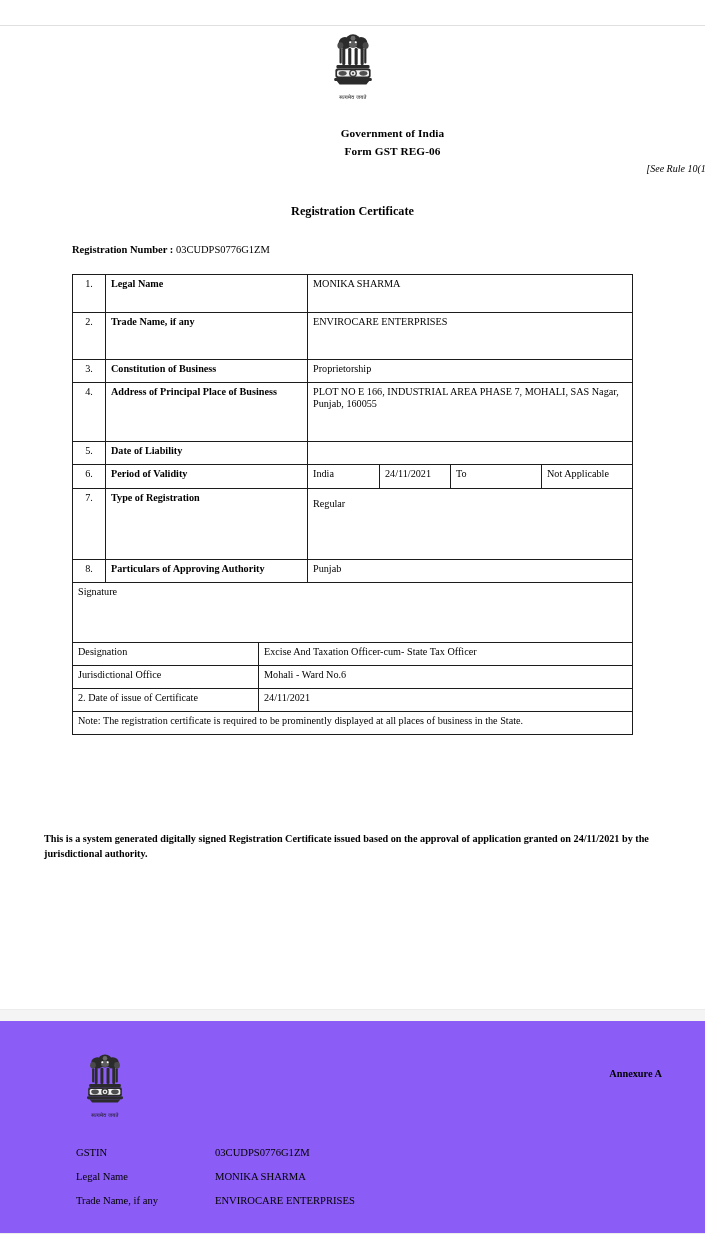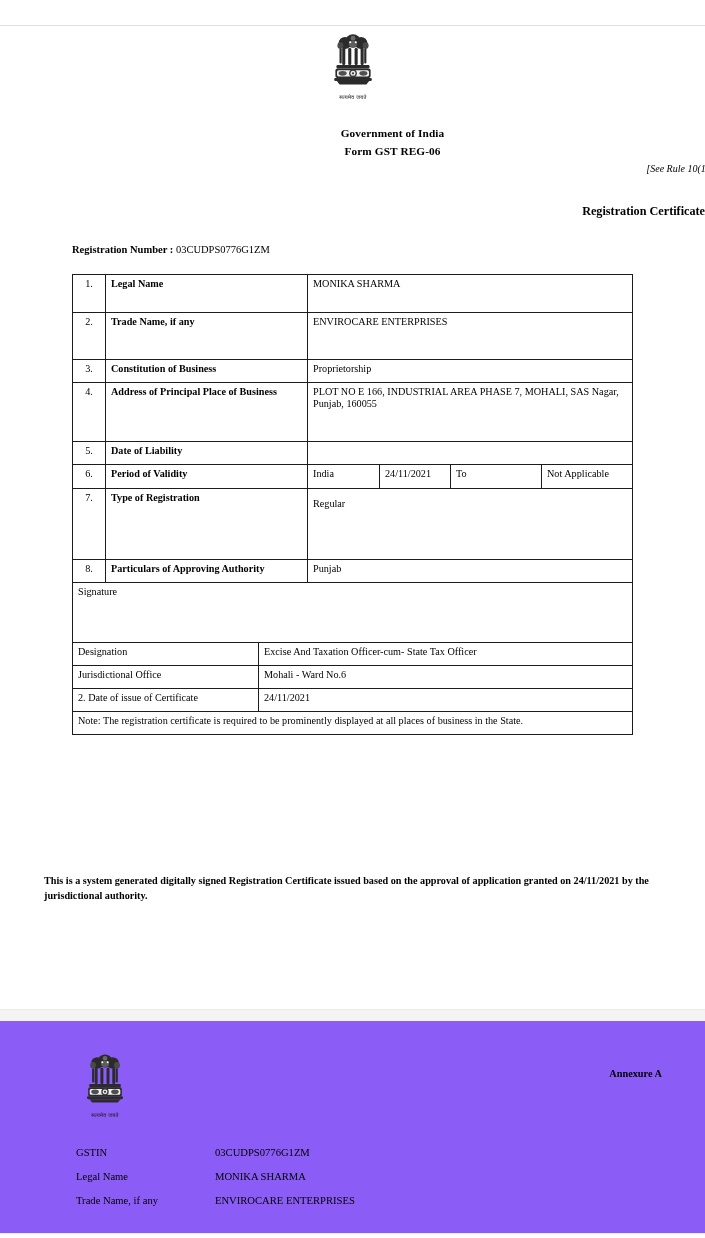--- a/index.html
+++ b/index.html
@@ -95,21 +95,21 @@
     text-align: right;
     top: 137px;
     font-size: 10px;
     font-style: italic;
     font-weight: normal;
   }
   .hdr-title {
     position: absolute;
     width: 705px;
     left: 0;
-    text-align: right;
+    text-align: center;
     top: 178px;
     font-weight: bold;
     font-size: 12.2px;
   }
 
   .regno {
     position: absolute;
     left: 72px;
     top: 218px;
     font-size: 10.5px;
@@ -145,21 +145,20 @@
   }
 
   .sysgen {
     position: absolute;
     left: 44px;
     top: 806px;
     width: 620px;
     font-size: 10.2px;
     font-weight: bold;
     line-height: 1.45;
-    margin-top: 42px;
   }
 
   
   .page2 {
     position: absolute;
     left: 0;
     top: 1021px;
     width: 705px;
     height: 212px;
     background: #8b5cf6;

